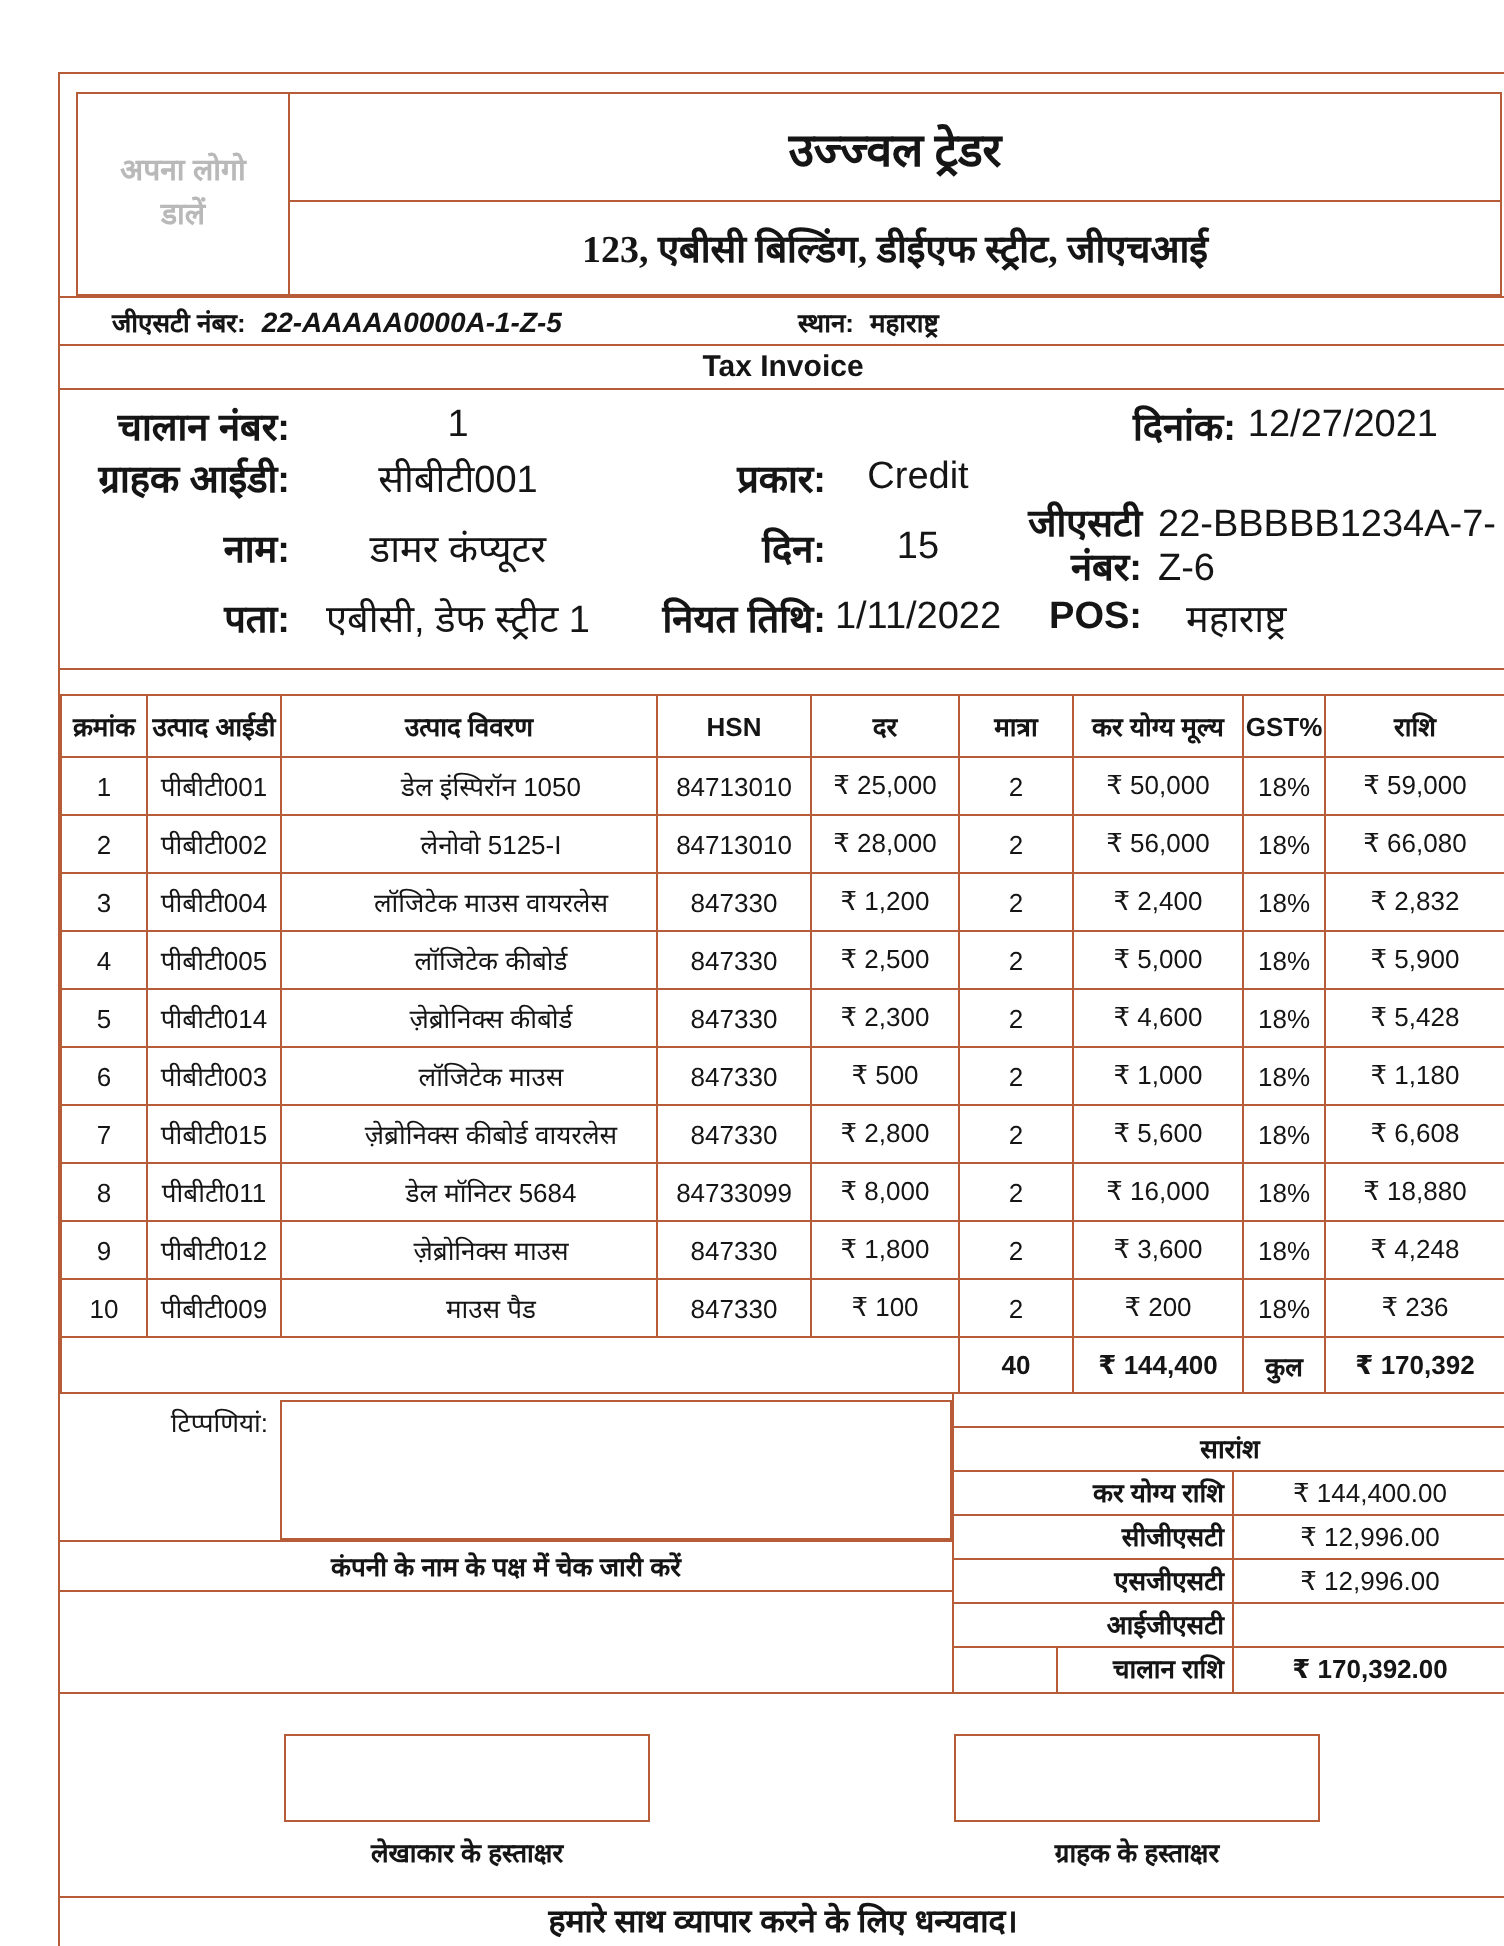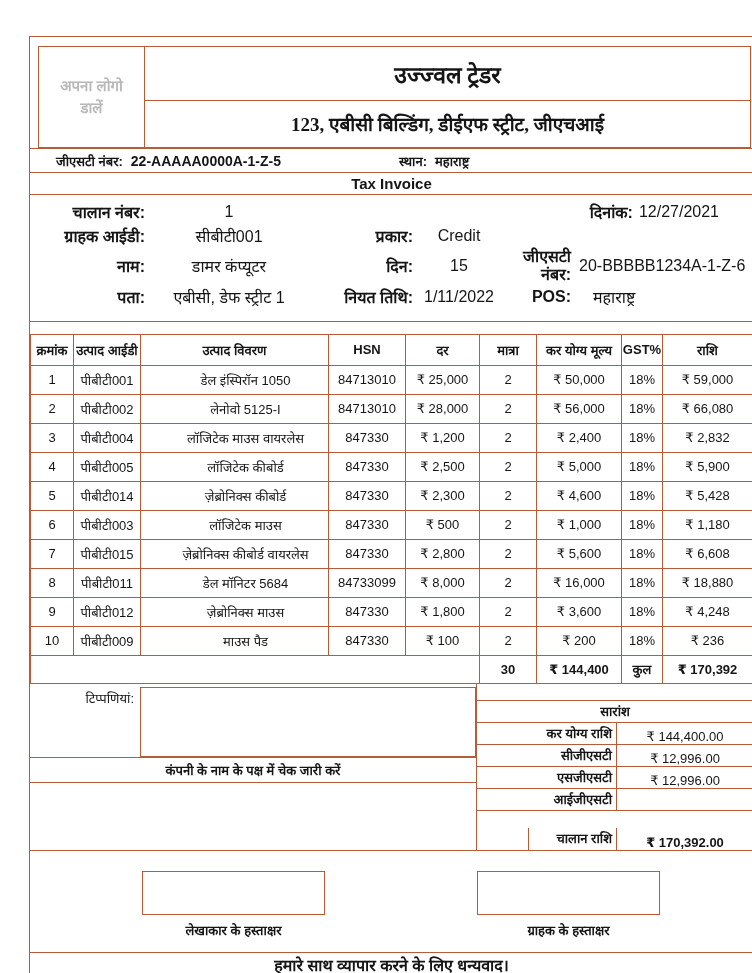--- a/index.html
+++ b/index.html
@@ -19,30 +19,30 @@
     display:flex; align-items:center; justify-content:center;
     font-size:23px; font-weight:bold; }
   .company-address { height:47px; border:1px solid var(--bd); border-left:none; border-top:none;
     display:flex; align-items:center; justify-content:center;
     font-size:19px; font-weight:bold; }
 
   
   .gst-bar { border-top:1px solid var(--bd); height:24px; display:flex;
     align-items:center; font-size:13px; }
   .gst-bar .lab { margin-left:26px; font-weight:bold; }
-  .gst-bar .val { margin-left:8px; font-weight:bold; font-size:14px; }
+  .gst-bar .val { margin-left:8px; font-weight:bold; font-size:14px;font-style:italic; }
   .gst-bar .plab { margin-left:118px; font-weight:bold; }
   .gst-bar .pval { margin-left:8px; font-weight:bold; }
 
   .doc-title { border-top:1px solid var(--bd); height:22px; text-align:center;
     font-weight:bold; font-size:15px; line-height:21px; }
 
   
   .details { border-top:1px solid var(--bd); border-bottom:1px solid var(--bd);
-    padding: 5px 0 12px; font-size:16px; }
+    padding: 5px 0 12px; font-size:19px; }
   .drow { display:flex; align-items:center; min-height:24px; }
   .dl { text-align:right; font-weight:bold; }
   .dv { text-align:center; }
   .w1 { width:115px; } .w2 { width:168px; } .w3 { width:100px; } .w4 { width:92px; }
   .w5 { width:66px; line-height:1.15; } .w6 { flex:1; text-align:left; padding-left:8px; }
   .drow .spacer { flex:1; }
   .date-lab { font-weight:bold; } .date-val { margin:0 34px 0 6px; }
 
   .gap { height:12px; }
 
@@ -66,22 +66,22 @@
     padding:2px 6px 0 0; }
   .notes-box { flex:1; height:70px; border:1px solid var(--bd); }
   .cheque-row { border-top:1px solid var(--bd); border-bottom:1px solid var(--bd);
     height:26px; text-align:center; font-weight:bold; font-size:13px; line-height:25px; }
   .left-empty { flex:1; min-height:44px; }
   .summary { width:277px; border-left:1px solid var(--bd); font-size:13px; }
   .sum-strip { height:17px; border-bottom:1px solid var(--bd); }
   .sum-title { height:22px; border-bottom:1px solid var(--bd); text-align:center;
     font-weight:bold; line-height:21px; }
   .sum-row { display:flex; height:22px; border-bottom:1px solid var(--bd);
-    align-items:flex-end; }
-  .sum-row:last-child { border-bottom:none;margin-top:17px; }
+    align-items:center; }
+  .sum-row:last-child { border-bottom:none; }
   .sum-label { width:140px; text-align:right; font-weight:bold;
     padding-right:4px; border-right:1px solid var(--bd); line-height:21px; height:100%; }
   .sum-row.total .sum-lead { width:52px; border-right:1px solid var(--bd); height:100%; }
   .sum-row.total .sum-label { width:88px; }
   .sum-value { flex:1; text-align:center; }
   .sum-row.total .sum-value { font-weight:bold; }
 
   
   .sign-section { height:101px; position:relative; }
   .sign-box { position:absolute; width:183px; height:44px; border:1px solid var(--bd); top:20px; }
@@ -128,21 +128,21 @@
       <span class="dv w2">सीबीटी001</span>
       <span class="dl w3">प्रकार:</span>
       <span class="dv w4">Credit</span>
     </div>
     <div class="drow">
       <span class="dl w1">नाम:</span>
       <span class="dv w2">डामर कंप्यूटर</span>
       <span class="dl w3">दिन:</span>
       <span class="dv w4">15</span>
       <span class="dl w5">जीएसटी नंबर:</span>
-      <span class="dv w6">20-BBBBB1234A-1-Z-6</span>
+      <span class="dv w6">22-BBBBB1234A-7-Z-6</span>
     </div>
     <div class="drow">
       <span class="dl w1">पता:</span>
       <span class="dv w2">एबीसी, डेफ स्ट्रीट 1</span>
       <span class="dl w3">नियत तिथि:</span>
       <span class="dv w4">1/11/2022</span>
       <span class="dl w5">POS:</span>
       <span class="dv w6" style="padding-left:22px">महाराष्ट्र</span>
     </div>
   </div>
@@ -271,21 +271,21 @@
           <td class="c-rate">₹ 100</td>
           <td class="c-qty">2</td>
           <td class="c-taxable">₹ 200</td>
           <td class="c-gst">18%</td>
           <td class="c-amount">₹ 236</td>
         </tr>
       </tbody>
     <tfoot>
       <tr class="total-row">
         <td colspan="5"></td>
-        <td class="c-qty">30</td>
+        <td class="c-qty">40</td>
         <td class="c-taxable">₹ 144,400</td>
         <td class="c-gst">कुल</td>
         <td>₹ 170,392</td>
       </tr>
     </tfoot>
   </table>
 
   <div class="bottom-region">
     <div class="br-left">
       <div class="notes-row">

